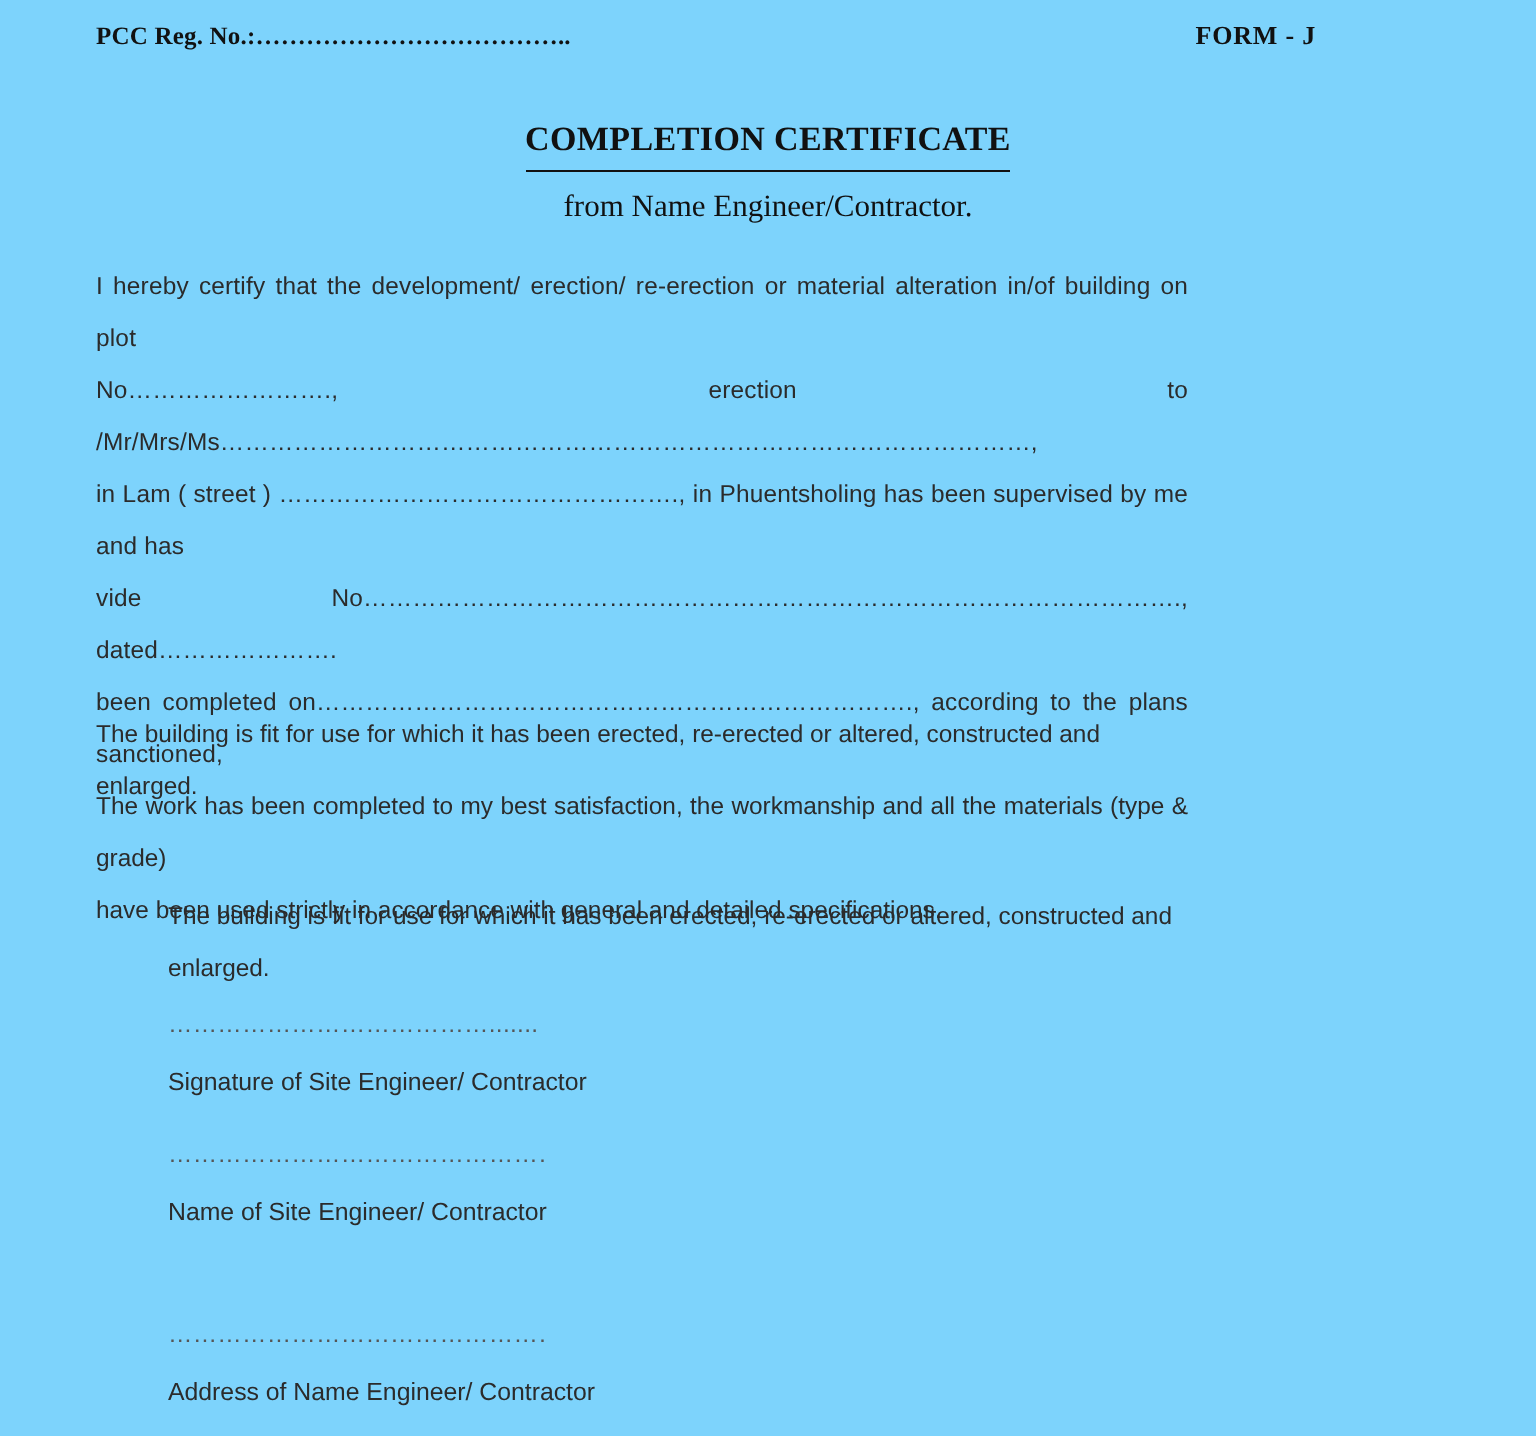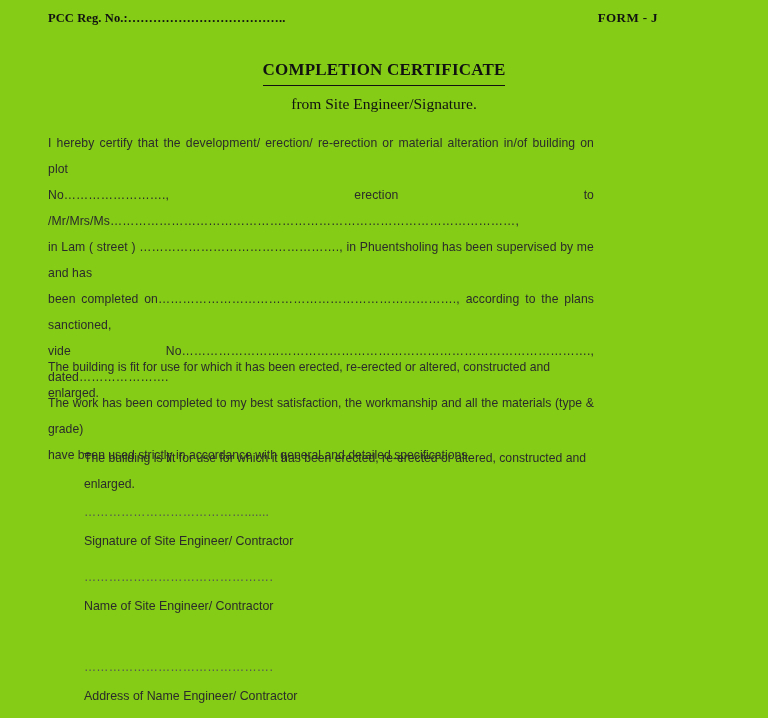--- a/index.html
+++ b/index.html
@@ -13,21 +13,21 @@
     position: relative;
     overflow: hidden;
     font-family: "Liberation Sans", sans-serif;
     color: #1c1c1c;
     -webkit-font-smoothing: antialiased;
   }
 
   .page {
     position: absolute;
     inset: 0;
-    background: #84cc16;
+    background: #7dd3fc;
   }
 
   
   .header-row {
     position: absolute;
     top: 10px;
     left: 48px;
     right: 48px;
     height: 20px;
     display: flex;
@@ -145,29 +145,29 @@
 
 <div class="page">
 
   <div class="header-row">
     <span class="reg-no">PCC Reg. No.:………………………………..</span>
     <span class="form-id">FORM - J</span>
   </div>
 
   <div class="title-block">
     <div class="doc-title">COMPLETION CERTIFICATE</div>
-    <div class="doc-subtitle">from Site Engineer/Signature.</div>
+    <div class="doc-subtitle">from Name Engineer/Contractor.</div>
   </div>
 
   <div class="body-block">
     <p class="dots">I hereby certify that the development/ erection/ re-erection or material alteration in/of building on plot</p>
     <p class="dots">No……………………., erection to /Mr/Mrs/Ms………………………………………………………………………………………,</p>
     <p class="dots">in Lam ( street ) …………………………………………., in Phuentsholing has been supervised by me and has</p>
+    <p class="dots">vide No………………………………………………………………………………………., dated………………….</p>
     <p class="dots">been completed on………………………………………………………………., according to the plans sanctioned,</p>
-    <p class="dots">vide No………………………………………………………………………………………., dated………………….</p>
     <p>The work has been completed to my best satisfaction, the workmanship and all the materials (type &amp; grade)</p>
     <p>have been used strictly in accordance with general and detailed specifications.</p>
   </div>
 
 
   <div class="stmt stmt-fit">The building is fit for use for which it has been erected, re-erected or altered, constructed and enlarged.</div>
 
   <div class="stmt-indent">The building is fit for use for which it has been erected, re-erected or altered, constructed and enlarged.</div>
 
   <div class="sign-block sig-signature" style="position:absolute;">

